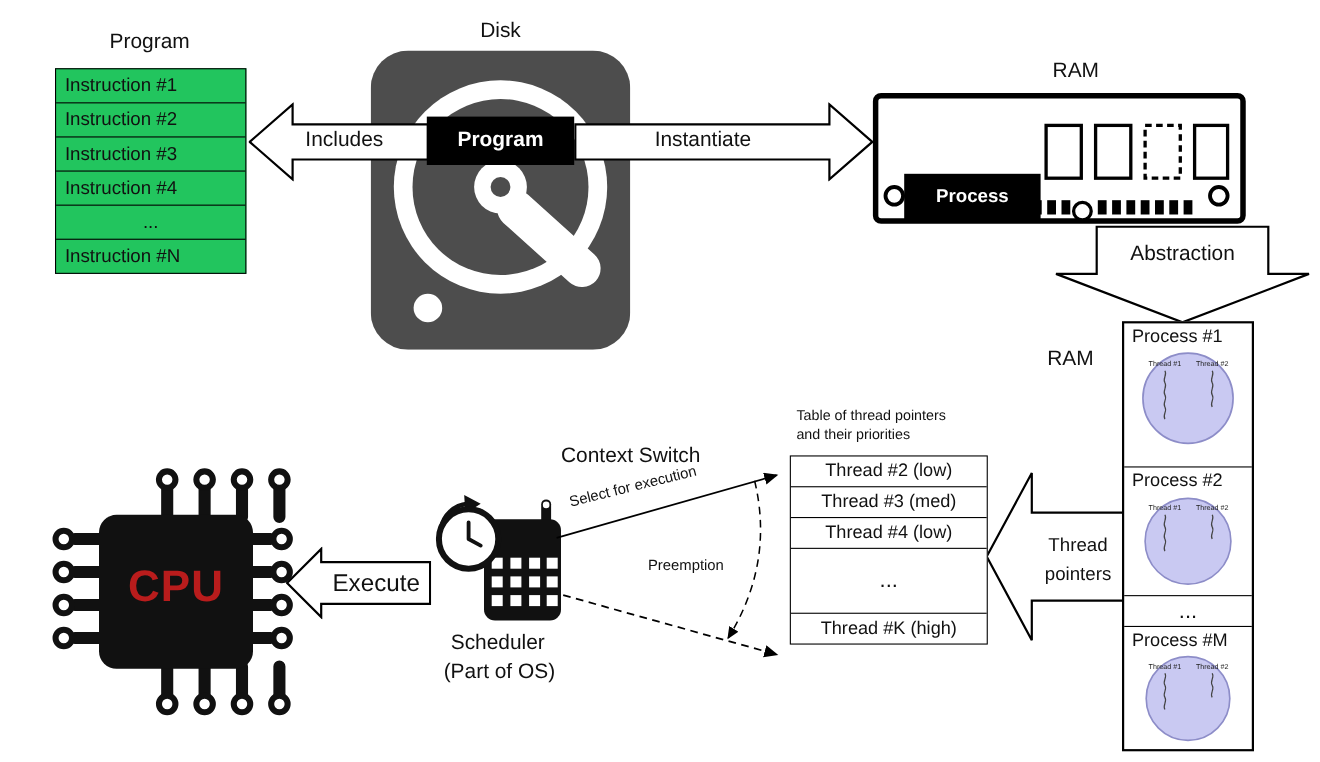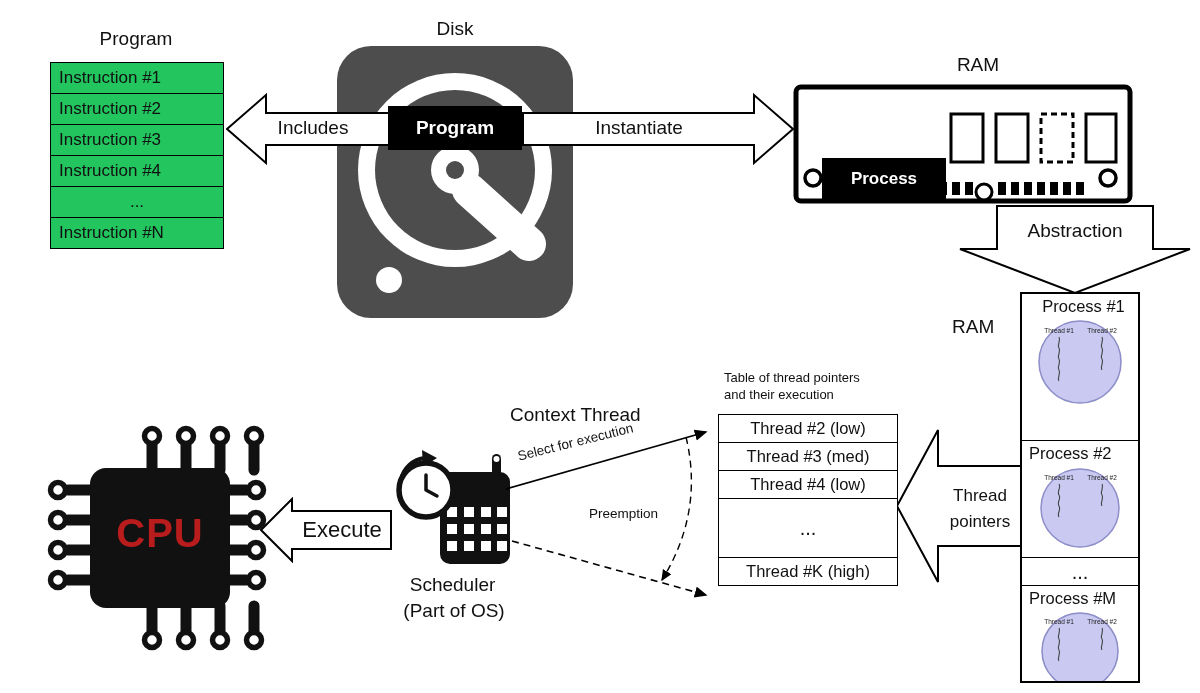--- a/index.html
+++ b/index.html
@@ -114,21 +114,21 @@
   </svg>
   <div class="banner" style="left:822px;top:118px;width:124px;height:42px;line-height:42px;font-size:17px;margin-top:40px;">Process</div>
 
   <svg class="blockarrow" style="left:959px;top:205px;" width="232" height="90">
     <polygon points="38,1 194,1 194,44 231,44 116,88 1,44 38,44"></polygon>
   </svg>
   <div class="lbl center" style="left:959px;top:220px;width:232px;">Abstraction</div>
 
   <div class="lbl" style="left:952px;top:316px;width:64px;">RAM</div>
   <div class="ramcol">
-    <div class="proc" style="height:147px;text-align:center;">
+    <div class="proc" style="height:131px;">
       <div class="proc-title">Process #1</div>
       <svg class="thread-circle" width="116" height="90">
         <circle class="tc" cx="58" cy="45" r="41"></circle>
         <text class="tlabel" x="37" y="16">Thread #1</text>
         <text class="tlabel" x="80" y="16">Thread #2</text>
         <path class="squiggle" d="M37,20 c2.5,4 -2.5,7 0,11 c2.5,4 -2.5,7 0,11 c2.5,4 -2.5,7 0,11 c2.5,4 -2.5,7 0,11"></path>
         <path class="squiggle" d="M80,20 c2.5,4 -2.5,7 0,11 c2.5,4 -2.5,7 0,11 c2.5,4 -2.5,7 0,11"></path>
       </svg>
     </div>
     <div class="proc" style="height:117px;">
@@ -154,30 +154,30 @@
     </div>
   </div>
 
   <svg class="blockarrow" style="left:896px;top:428px;" width="126" height="156">
     <polygon points="1,78 42,2 42,38 125,38 125,118 42,118 42,154"></polygon>
   </svg>
   <div class="lbl center preline" style="left:938px;top:483px;width:84px;font-size:17px;line-height:1.5;">Thread
 pointers</div>
 
   <div class="lbl small" style="left:724px;top:371px;">Table of thread pointers</div>
-  <div class="lbl small" style="left:724px;top:388px;">and their execution</div>
+  <div class="lbl small" style="left:724px;top:388px;">and their priorities</div>
   <div class="ttable">
     <div class="trow">Thread #2 (low)</div>
     <div class="trow">Thread #3 (med)</div>
     <div class="trow">Thread #4 (low)</div>
     <div class="trow tall">...</div>
     <div class="trow">Thread #K (high)</div>
   </div>
 
-  <div class="lbl" style="left:510px;top:404px;">Context Thread</div>
+  <div class="lbl" style="left:510px;top:404px;">Context Switch</div>
   <div class="lbl" style="left:516px;top:449px;font-size:13.5px;transform:rotate(-14deg);transform-origin:left top;">Select for execution</div>
   <div class="lbl" style="left:589px;top:506px;font-size:13.5px;text-align:center;">Preemption</div>
 
   <svg class="icon" style="left:396px;top:448px;" width="118" height="126">
     <rect x="96" y="6" width="9" height="26" rx="4.5" fill="#111"></rect>
     <circle cx="100.5" cy="11" r="3" fill="#fff"></circle>
     <rect x="44" y="24" width="70" height="92" rx="10" fill="#111"></rect>
     <g fill="#fff">
       <rect x="51" y="59" width="10" height="10"></rect>
         <rect x="68" y="59" width="10" height="10"></rect>

